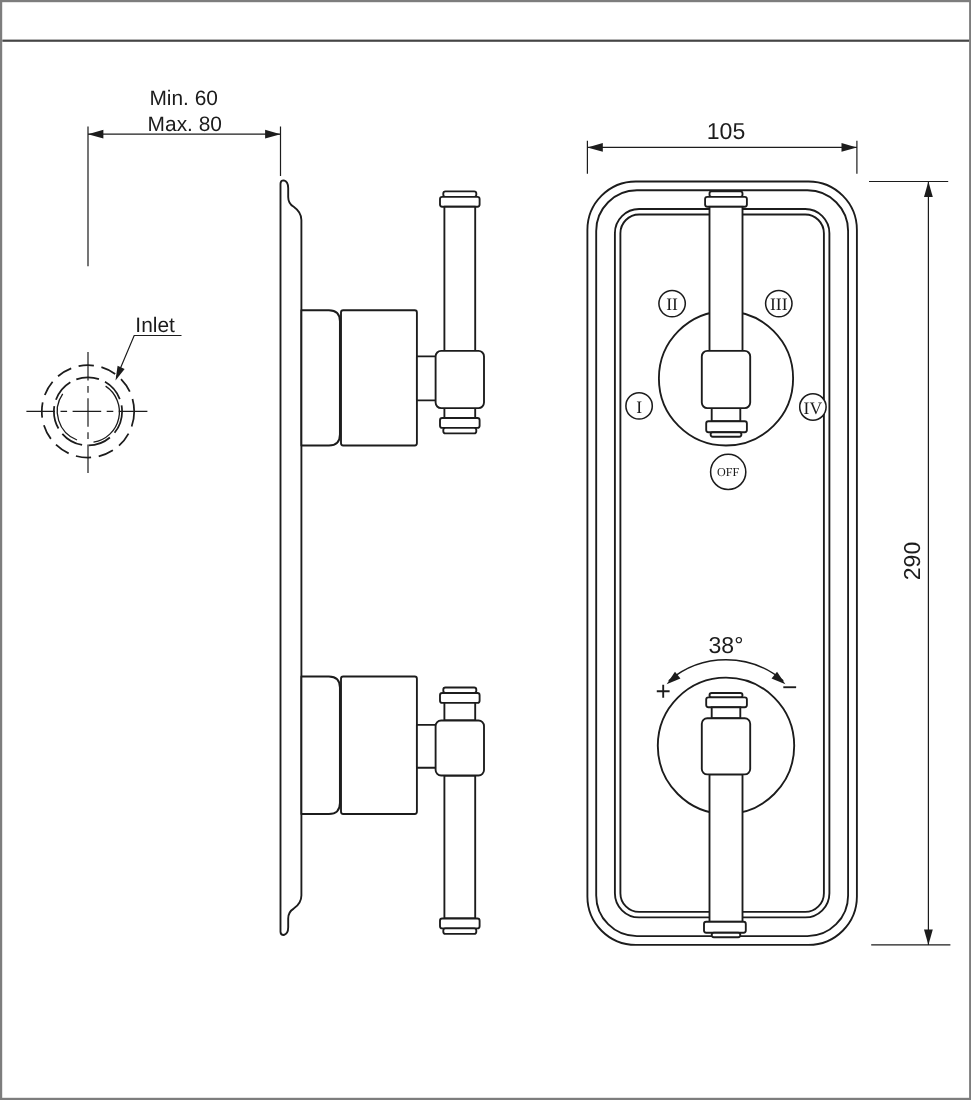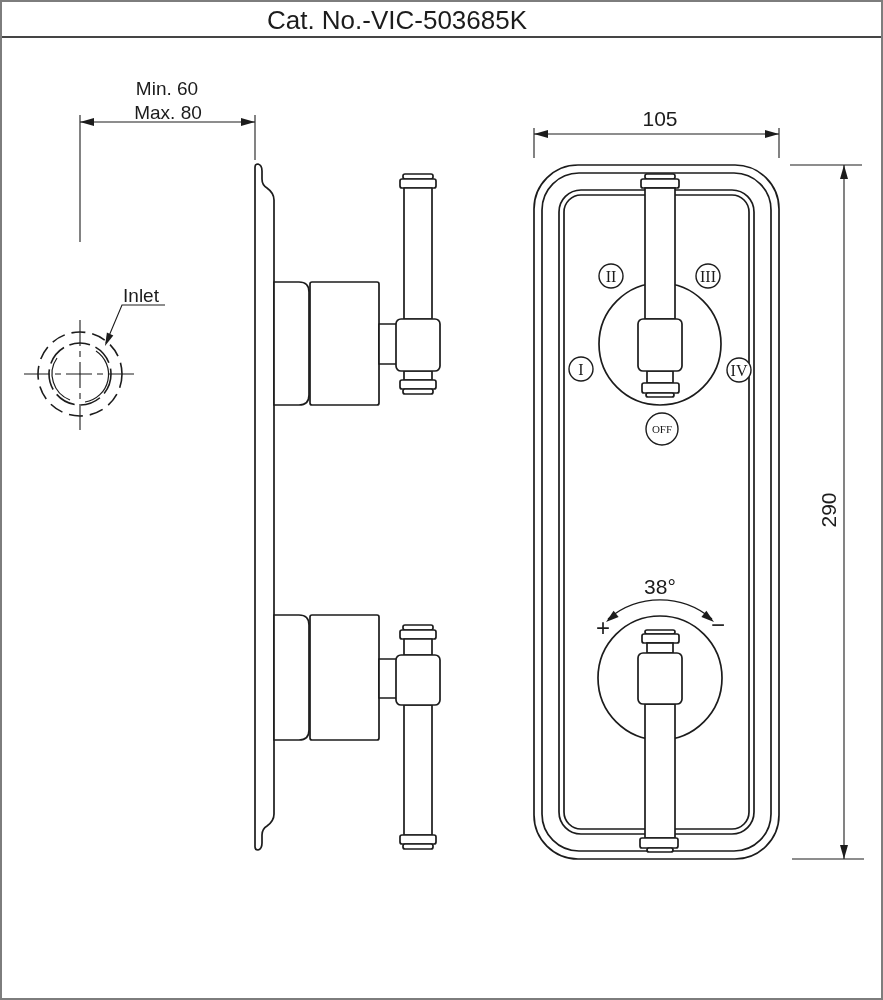--- a/index.html
+++ b/index.html
@@ -28,21 +28,20 @@
   .dim{font-family:"Liberation Sans", sans-serif;font-size:21px;}
   .roman{font-family:"Liberation Serif", serif;font-size:16px;}
   .off{font-family:"Liberation Serif", serif;font-size:11px;}
   .sign{font-family:"Liberation Sans", sans-serif;font-size:24px;}
 </style>
 </head>
 <body>
 
 <div class="page">
 
-  <div class="titlebar">Cat. No.-VIC-503685K</div>
   <div class="title-rule"></div>
 
   <svg width="883" height="1000" viewBox="0 0 883 1000">
 
     <g stroke="#1c1c1c" stroke-width="1.1" fill="none">
       <line x1="78" y1="120" x2="253" y2="120"></line>
       <polygon points="78,120 92,116 92,124" fill="#1c1c1c" stroke="none"></polygon>
       <polygon points="253,120 239,116 239,124" fill="#1c1c1c" stroke="none"></polygon>
       <line x1="78" y1="113" x2="78" y2="240"></line>
       <line x1="253" y1="113" x2="253" y2="158"></line>

